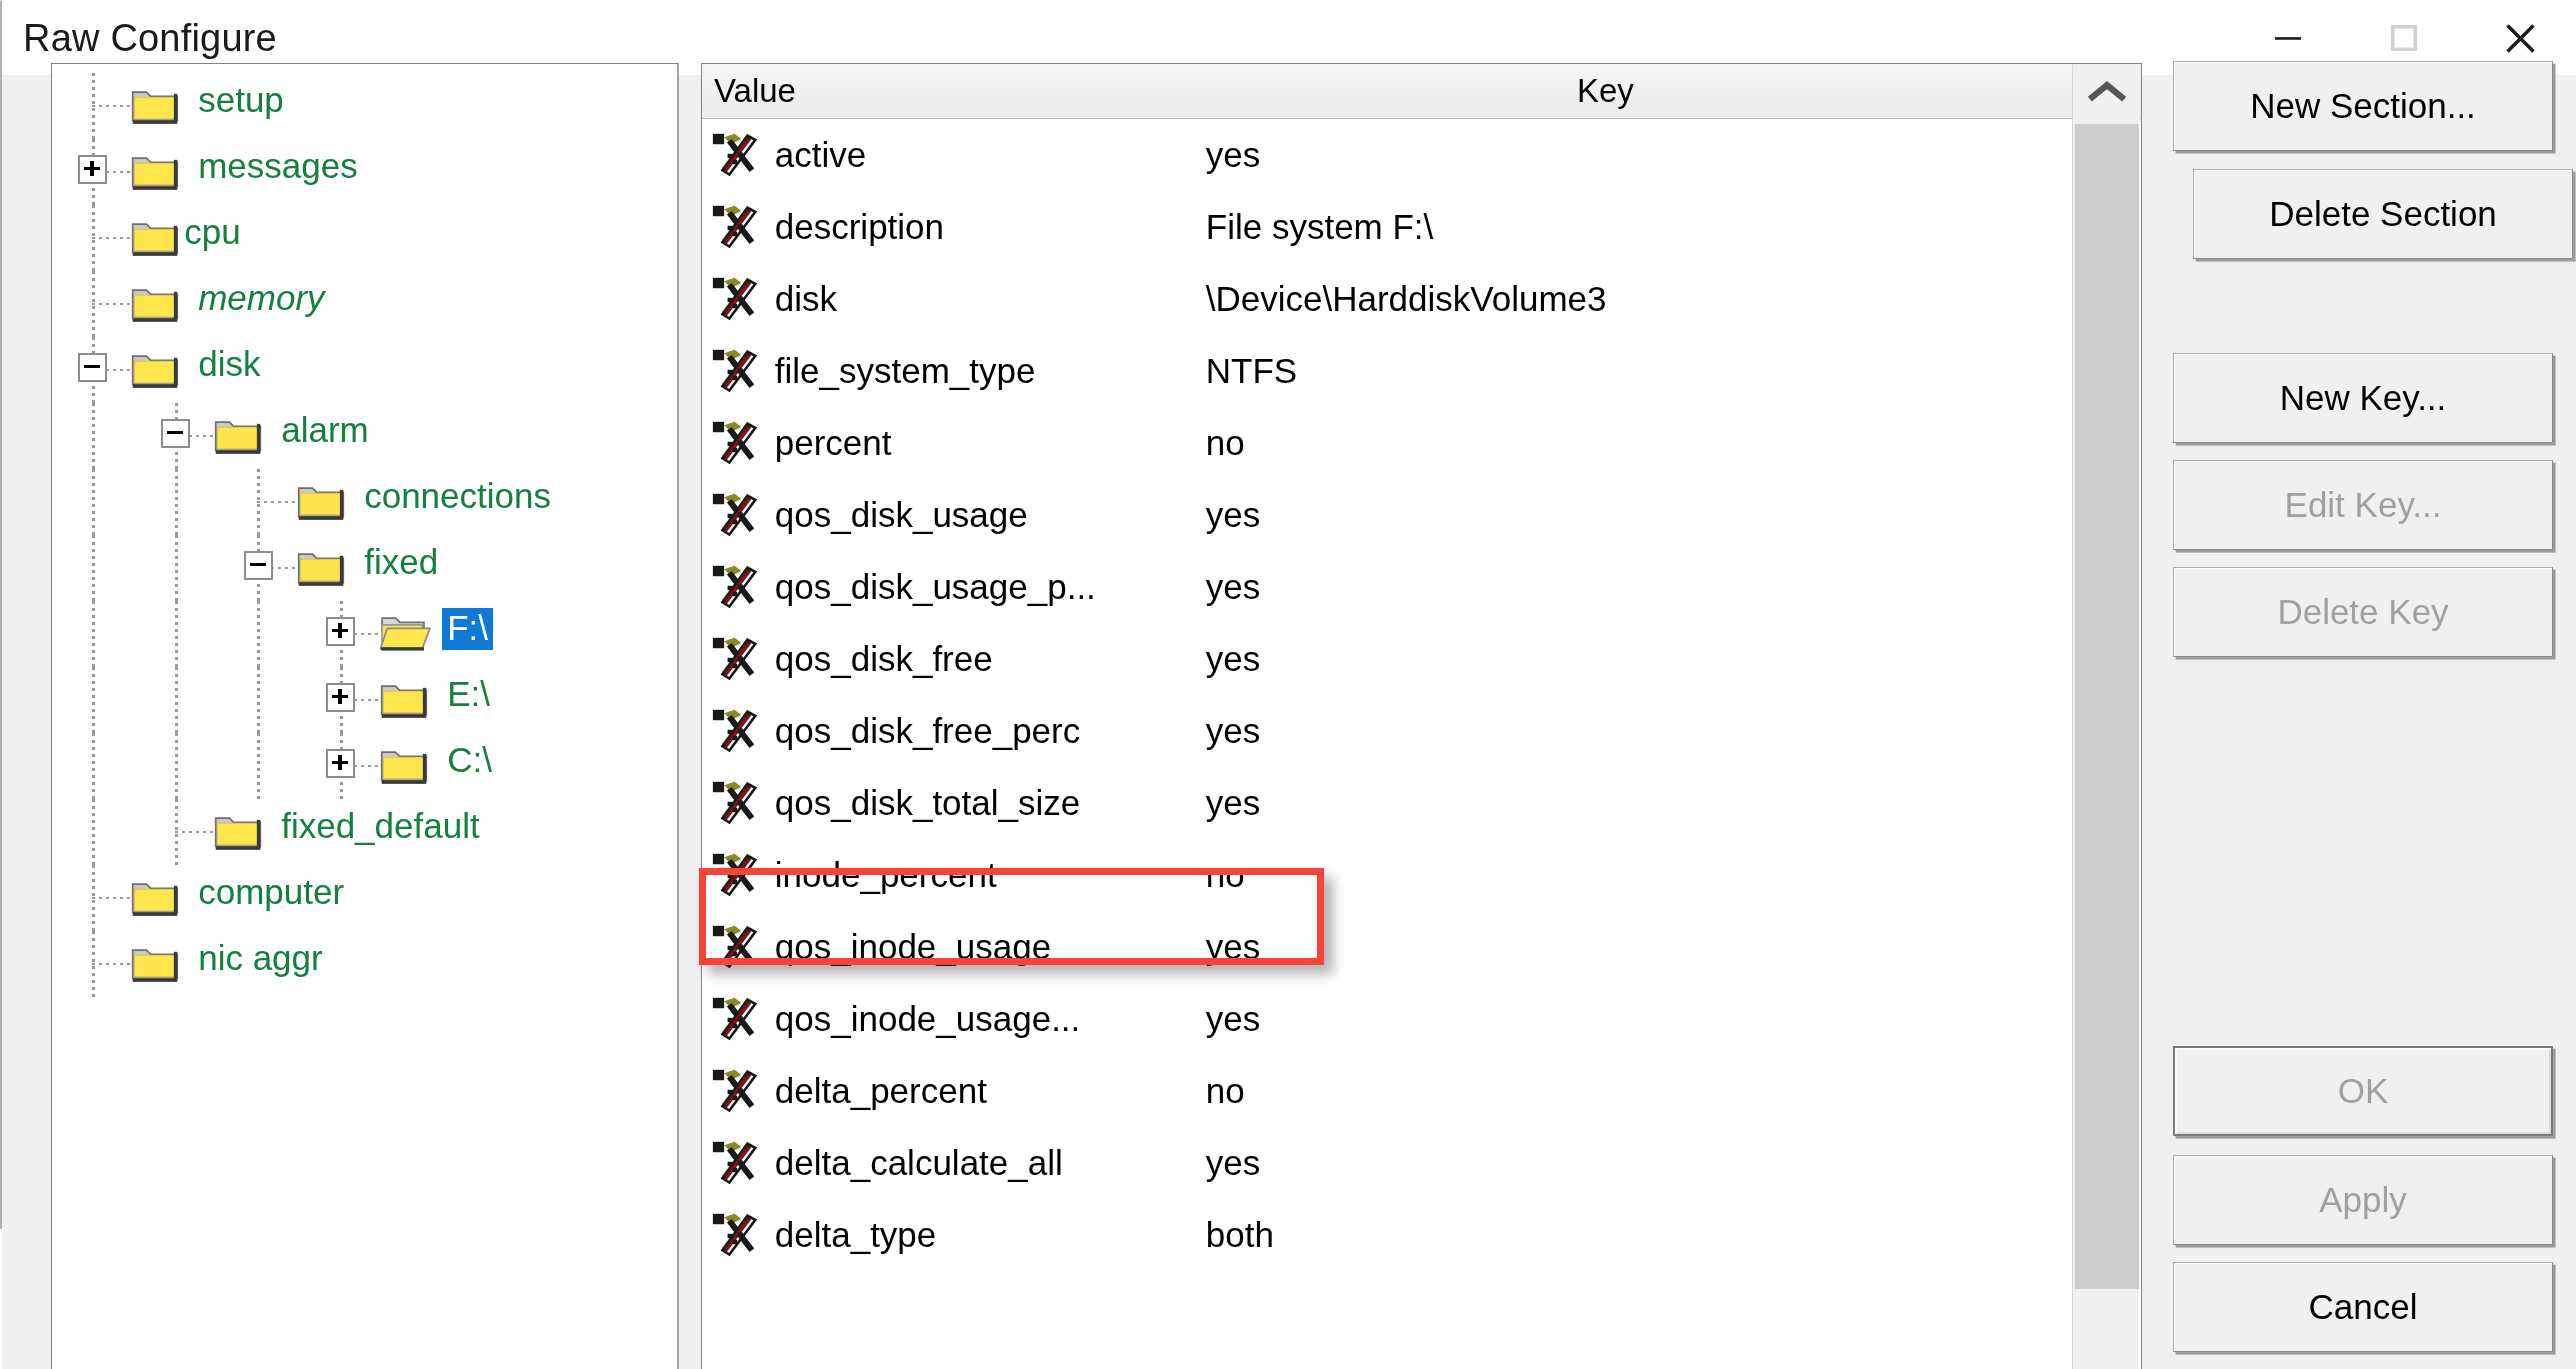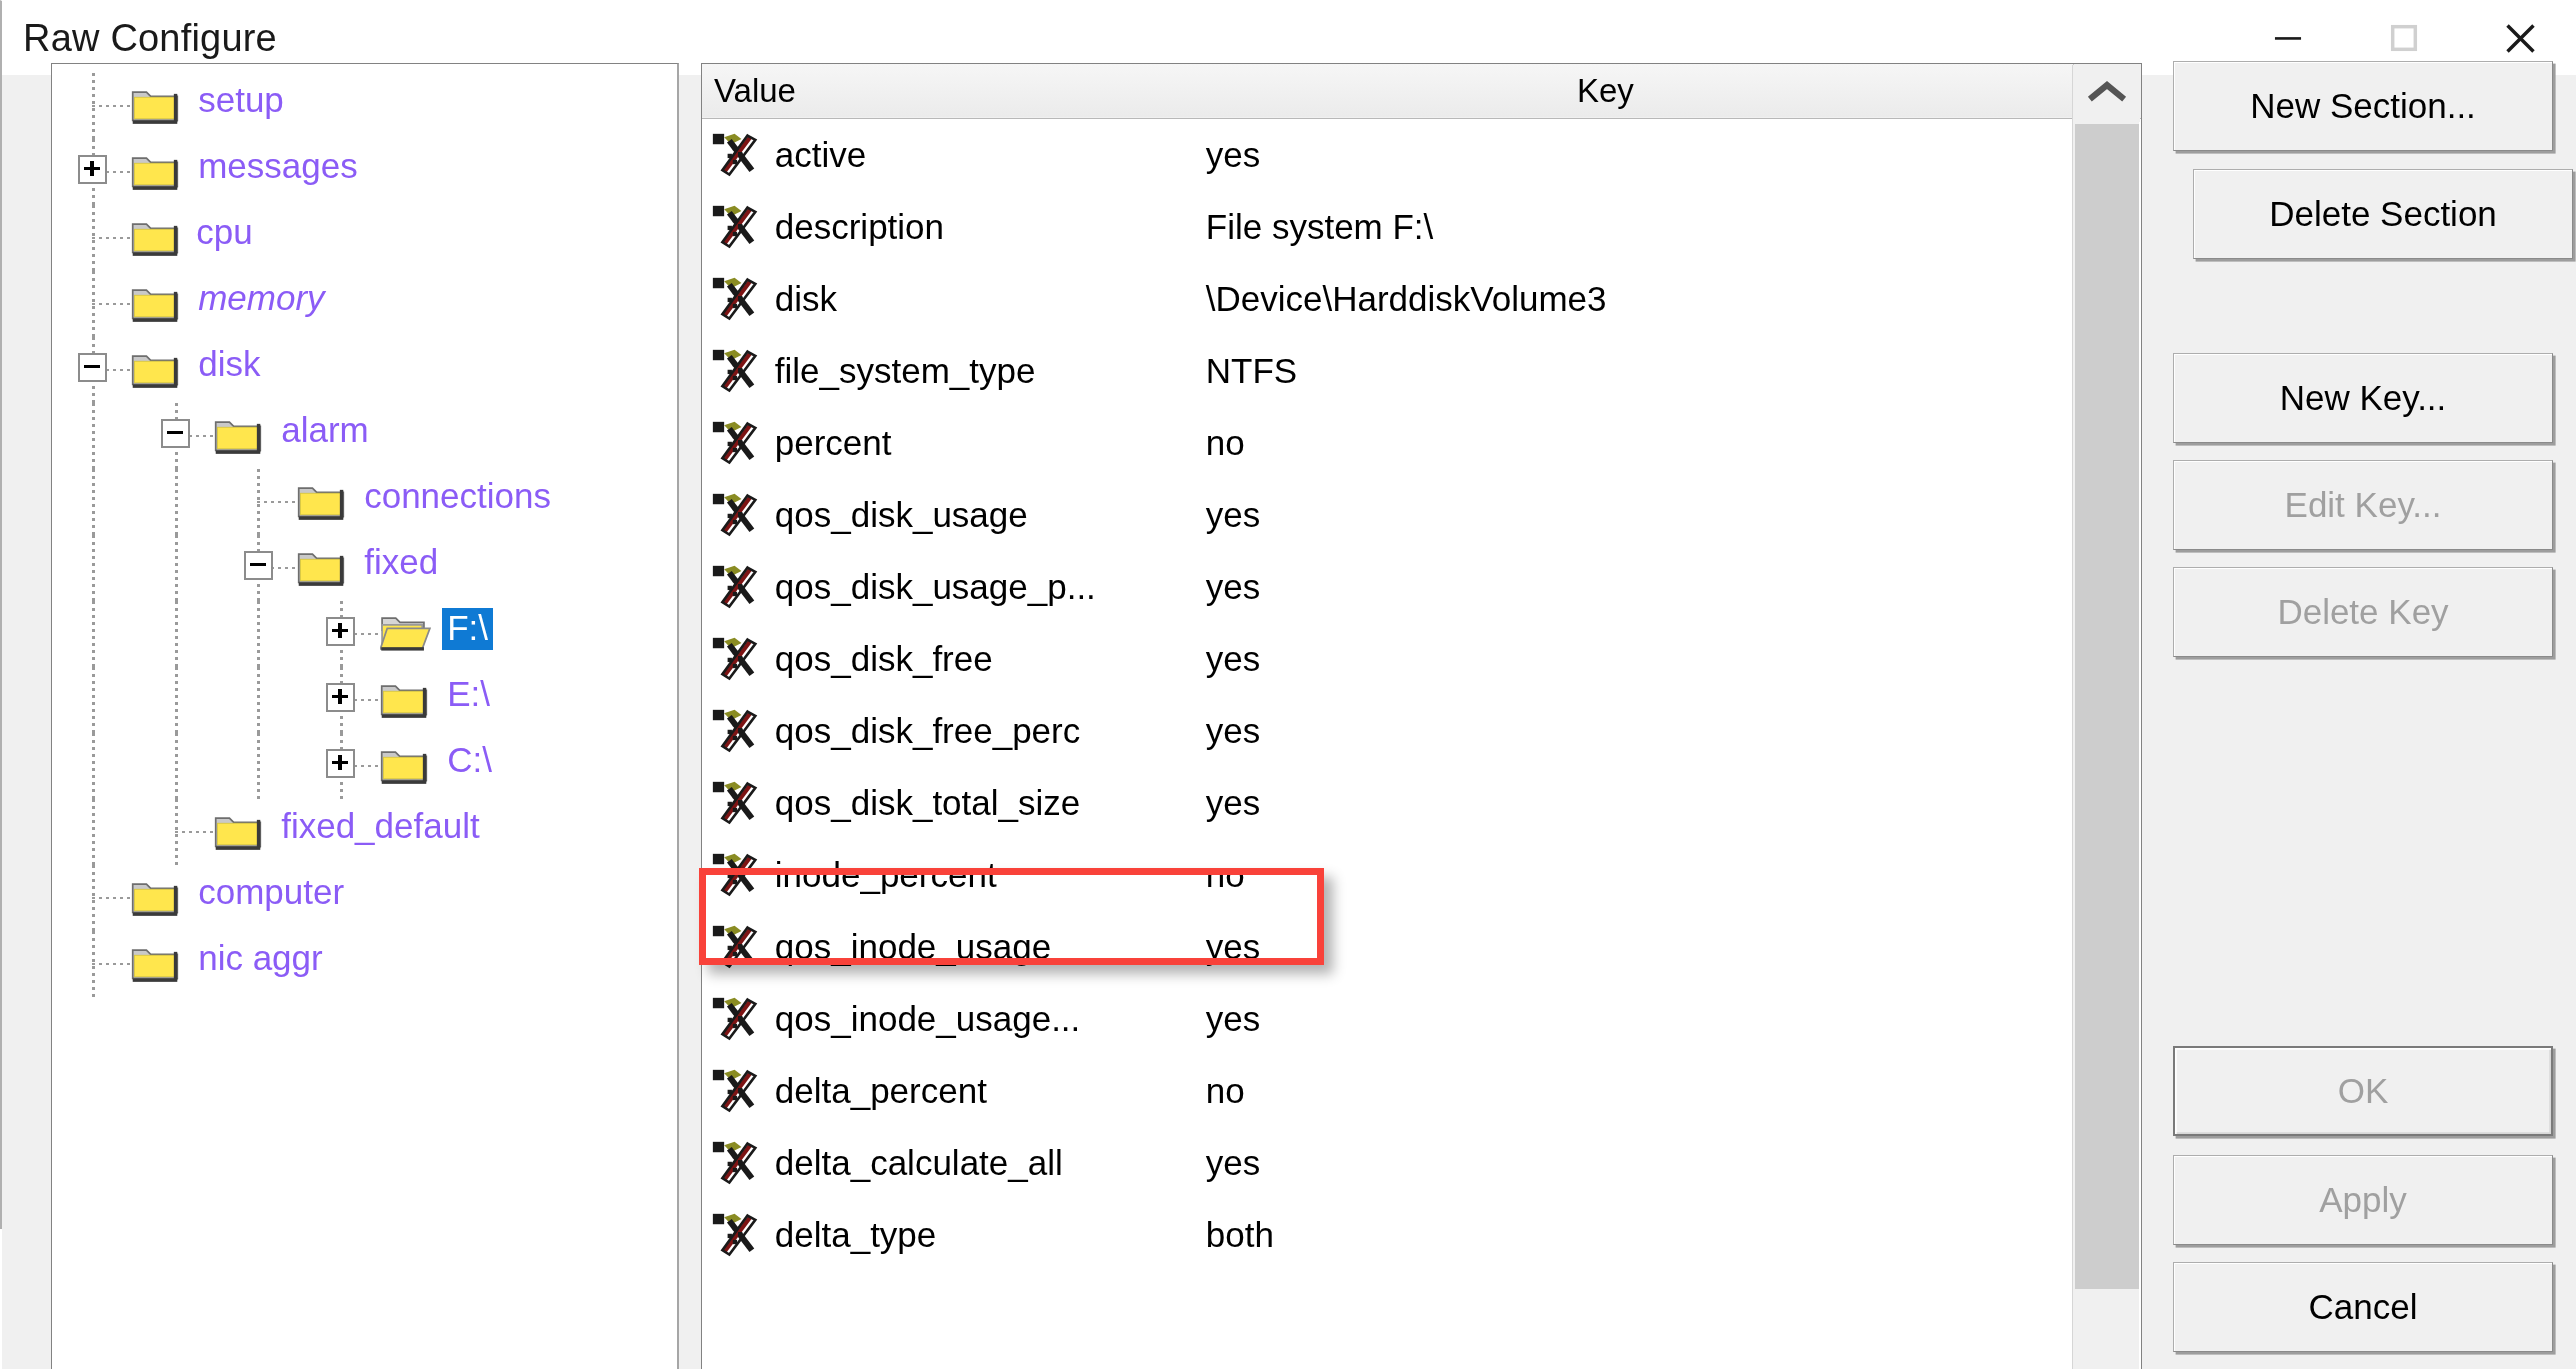--- a/index.html
+++ b/index.html
@@ -66,21 +66,21 @@
   }
   .tree-rows { position: relative; padding-top: 8.6px; }
   .tree-row {
     position: relative;
     height: 66px;
     display: flex; align-items: center;
     white-space: nowrap;
   }
   .tree-label {
     font-size: 35px;
-    color: #8b5cf6;
+    color: #15803d;
     line-height: 1;
     padding: 2.6px 5.2px 5.2px 5.2px;
   }
   .tree-label.selected {
     background: #0f7ad4;
     color: #ffffff;
   }
   .twisty {
     position: absolute;
     width: 29px; height: 29px;
@@ -307,21 +307,21 @@
           <div class="dotline-h" style="left: 40px; top: 32px; width: 41px;"></div>
           <div class="folder" style="left: 79px; top: 12.5px;">
             <svg width="48" height="40" viewBox="0 0 56 46">
               <path d="M2 8 h16 l5 5 h31 v28 h-52 z" fill="#c9c9c9" stroke="#6e6e6e" stroke-width="2"></path>
               <rect x="4" y="14" width="47" height="25" fill="#ffe64d"></rect>
               <rect x="4" y="14" width="47" height="25" fill="none" stroke="#d8c63c" stroke-width="1"></rect>
               <rect x="2" y="41" width="52" height="4" fill="#3a3a3a"></rect>
               <rect x="50" y="10" width="4" height="33" fill="#3a3a3a"></rect>
             </svg>
           </div>
-          <span class="tree-label" style="position: absolute; left: 139px; top: 7px; text-align: center;">cpu</span>
+          <span class="tree-label" style="position: absolute; left: 127px; top: 7px; text-align: center;">cpu</span>
         </div>
         <div class="tree-row">
           <div class="dotline-v" style="left: 40px; top: 0px; height: 66px;"></div>
           <div class="dotline-h" style="left: 40px; top: 32px; width: 41px;"></div>
           <div class="folder" style="left: 79px; top: 12.5px;">
             <svg width="48" height="40" viewBox="0 0 56 46">
               <path d="M2 8 h16 l5 5 h31 v28 h-52 z" fill="#c9c9c9" stroke="#6e6e6e" stroke-width="2"></path>
               <rect x="4" y="14" width="47" height="25" fill="#ffe64d"></rect>
               <rect x="4" y="14" width="47" height="25" fill="none" stroke="#d8c63c" stroke-width="1"></rect>
               <rect x="2" y="41" width="52" height="4" fill="#3a3a3a"></rect>

